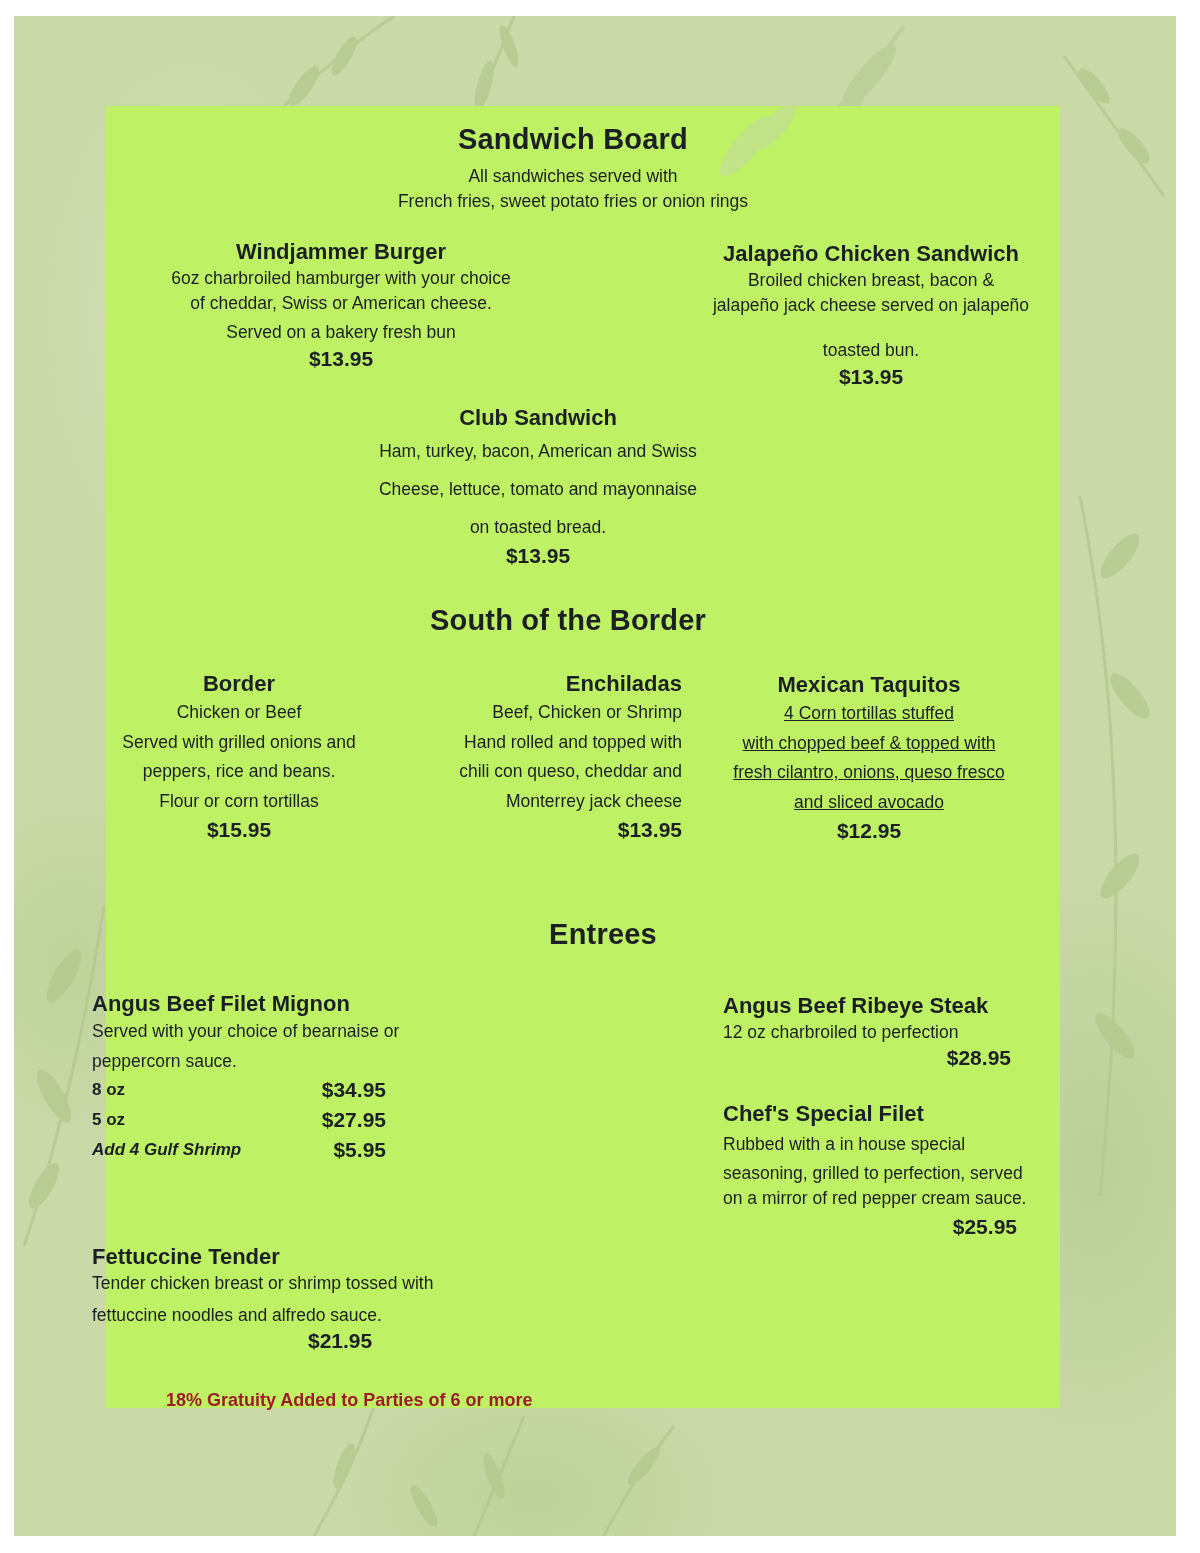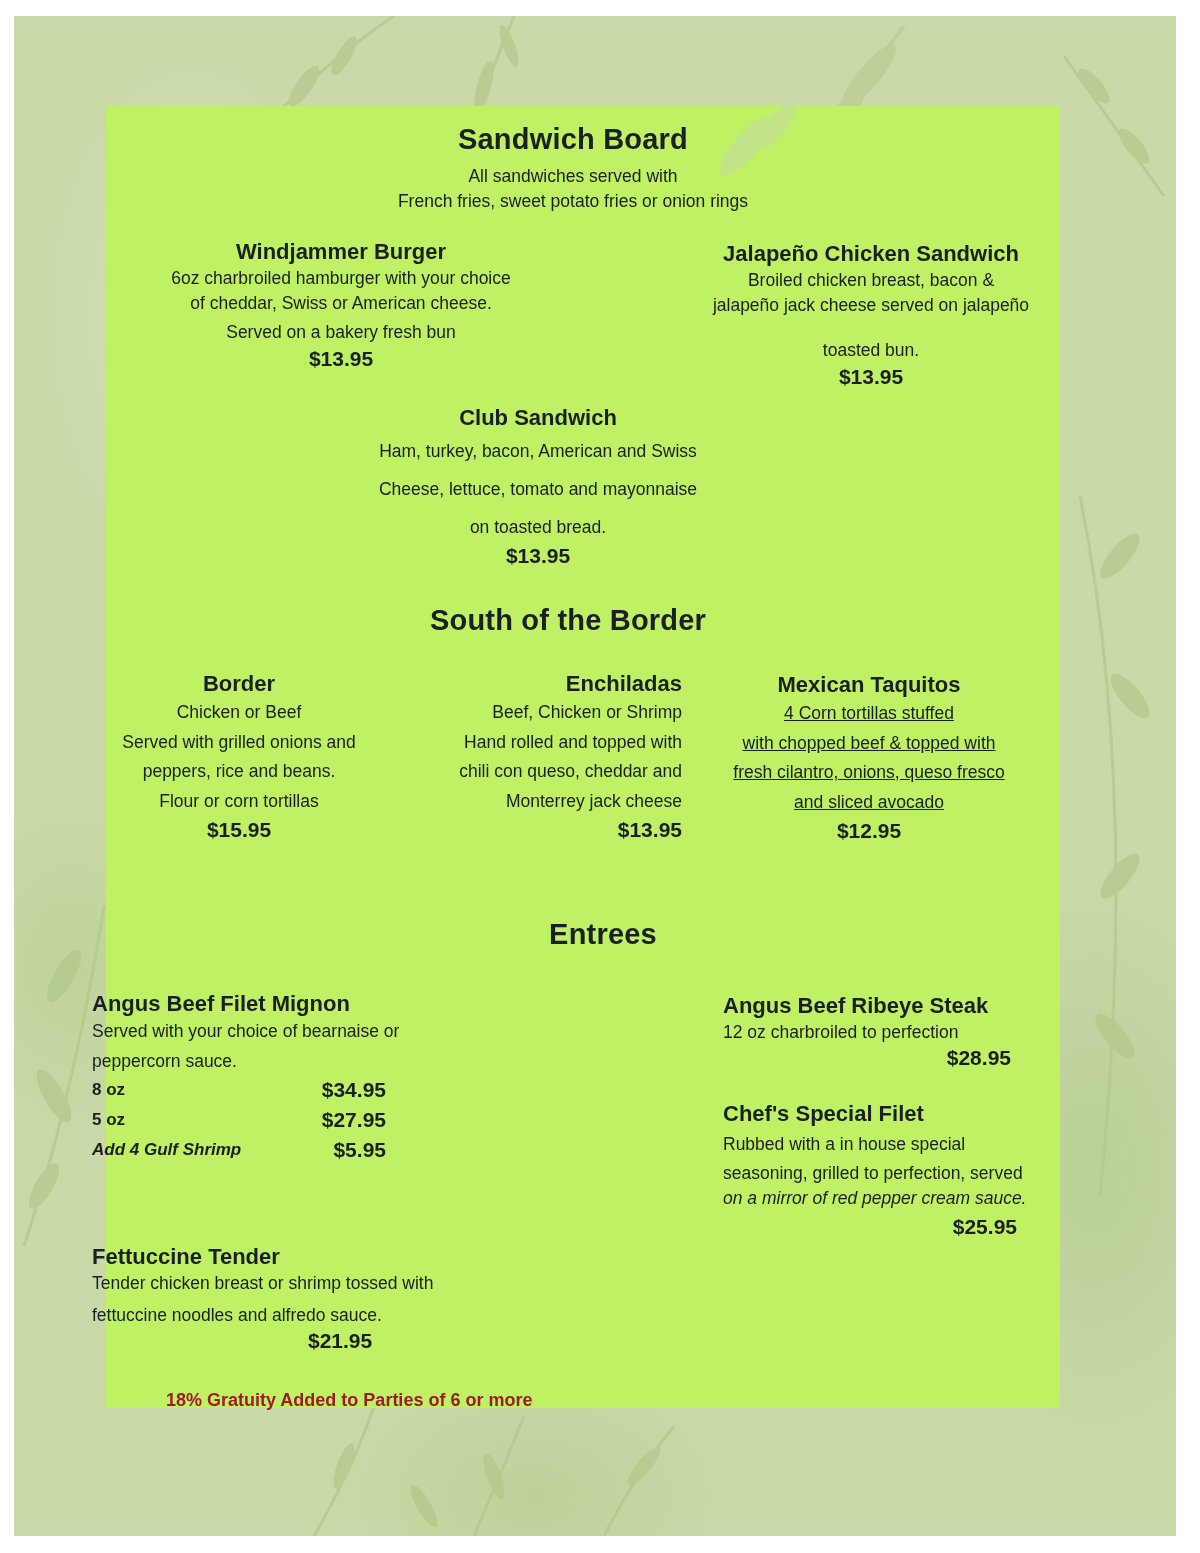--- a/index.html
+++ b/index.html
@@ -203,21 +203,21 @@
     <div class="item-title">Angus Beef Ribeye Steak</div>
     <div class="desc" style="line-height:24px;">12 oz charbroiled to perfection</div>
     <div class="price" style="text-align:right;padding-right:32px;">$28.95</div>
   </div>
 
   <div class="abs" style="left:617px;width:350px;top:994px;">
     <div class="item-title">Chef's Special Filet</div>
     <div class="desc" style="line-height:29px;margin-top:2px;">
       <div>Rubbed with a in house special</div>
       <div>seasoning, grilled to perfection, served</div>
-      <div style="margin-top:-4px;font-style:italic;">on a mirror of red pepper cream sauce.</div>
+      <div style="margin-top:-4px;">on a mirror of red pepper cream sauce.</div>
     </div>
     <div class="price" style="text-align:right;padding-right:56px;">$25.95</div>
   </div>
 
   <div class="abs" style="left:-14px;width:420px;top:1137px;">
     <div class="item-title">Fettuccine Tender</div>
     <div class="desc" style="line-height:32px;margin-top:-4px;">
       <div>Tender chicken breast or shrimp tossed with</div>
       <div>fettuccine noodles and alfredo sauce.</div>
     </div>

